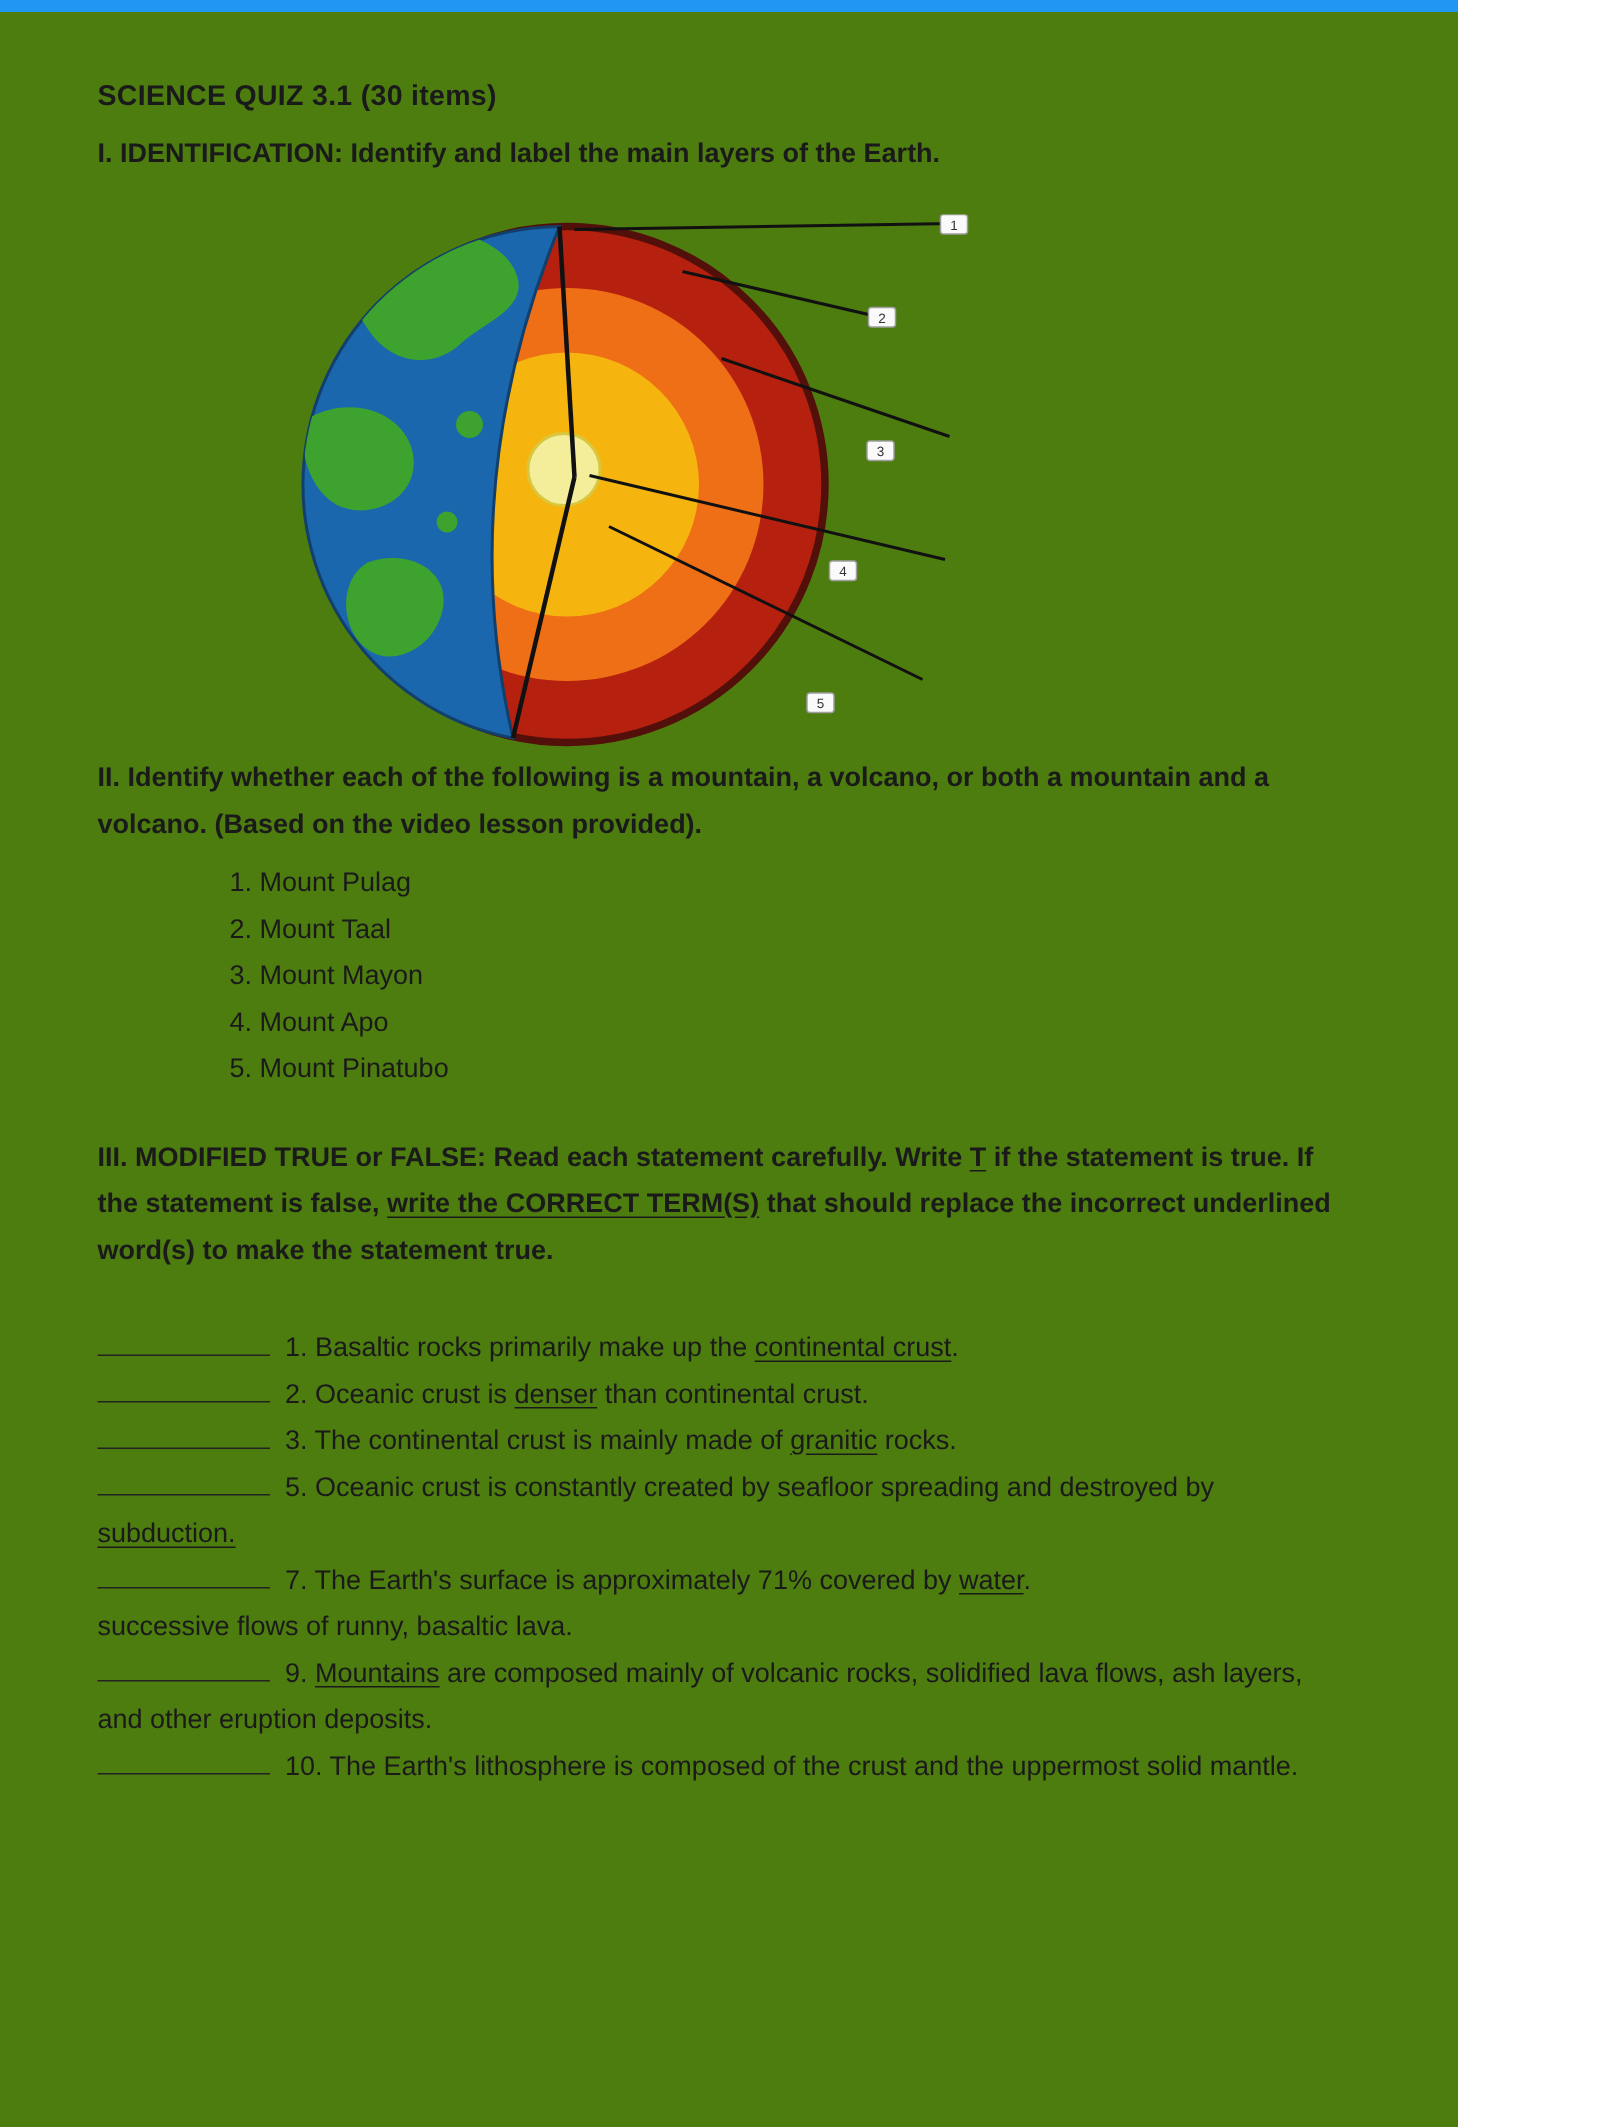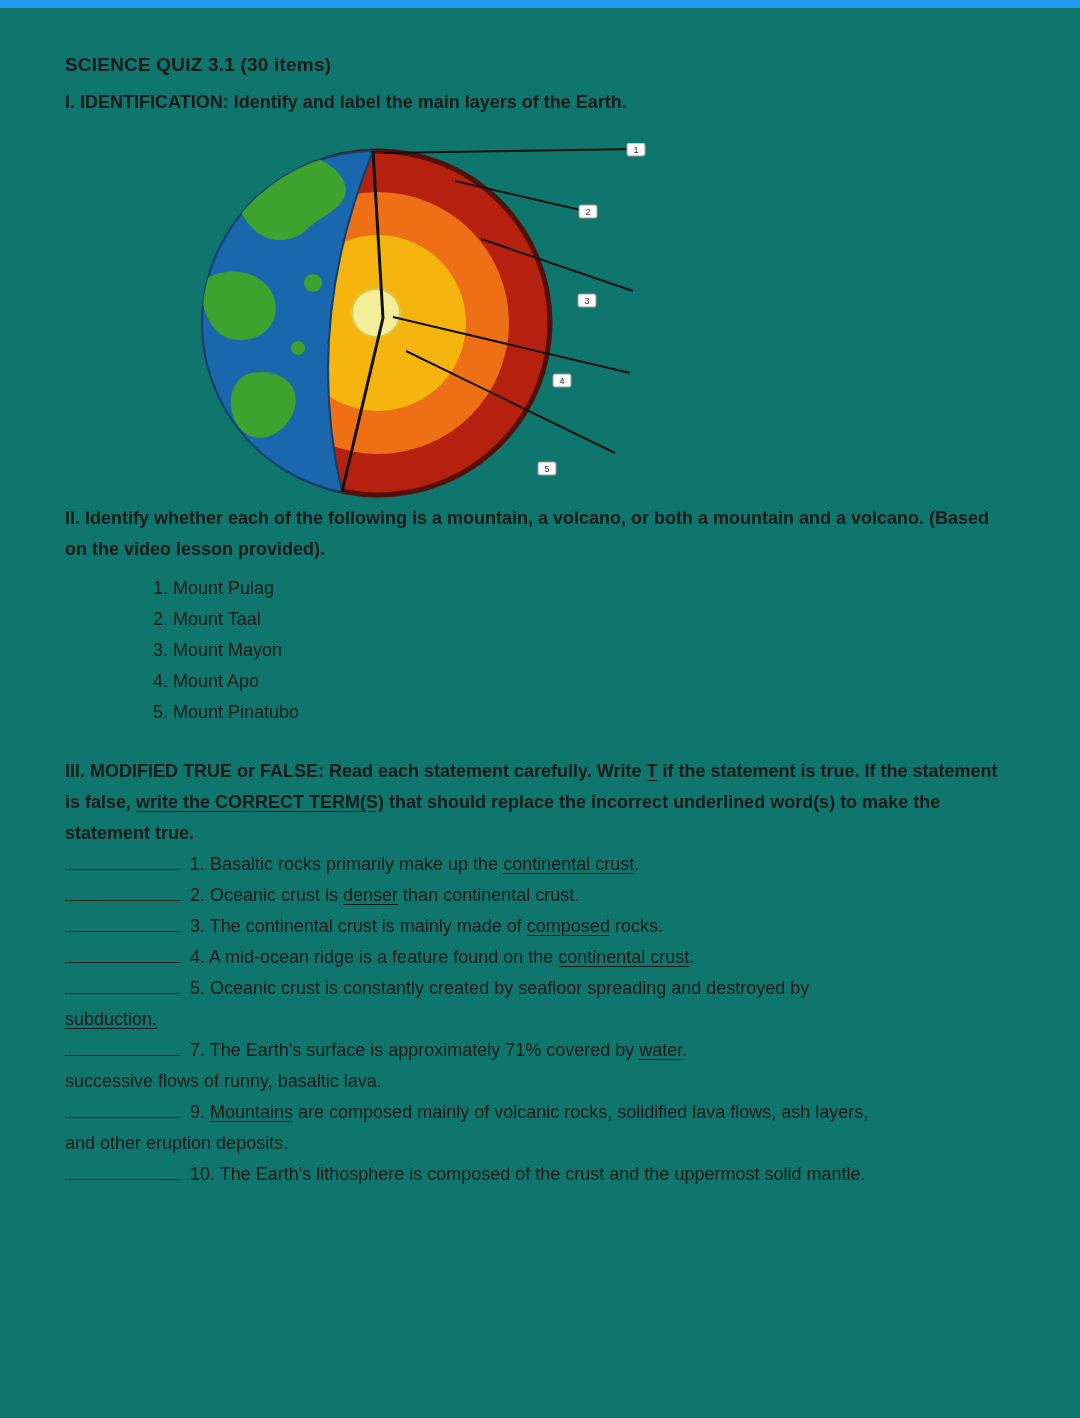--- a/index.html
+++ b/index.html
@@ -1,34 +1,34 @@
 <!DOCTYPE html>
 <html><head>
 <meta charset="utf-8">
 <style>
   * { margin:0; padding:0; box-sizing:border-box; }
   html,body { background:#ffffff; }
   body { font-family:"Liberation Sans", sans-serif; color:#1a1a1a; }
-  .page { width:1080px; min-height:1418px; background:#0f766e; position:relative; overflow:hidden; }
+  .page { width:972px; min-height:1418px; background:#4d7c0f; position:relative; overflow:hidden; }
   .topbar { height:8px; width:100%; }
   .content { padding:46px 65px 40px 65px; }
 
   .title { font-size:19px; font-weight:bold; letter-spacing:.2px; }
 
   .s1-heading { margin-top:16px; font-size:18px; font-weight:bold; }
 
   .diagram-wrap { margin:30px 0 0 128px; width:470px; height:360px; }
 
   .s2-heading { font-size:18px; font-weight:bold; line-height:31px; max-width:950px; }
   .s2-list { margin-top:8px; margin-left:88px; }
   .s2-item { font-size:18px; line-height:31px; }
 
   .s3-heading { margin-top:28px; font-size:18px; font-weight:bold; line-height:31px; max-width:950px; }
 
-  .questions { max-width:955px; }
+  .questions { margin-top:34px; max-width:955px; }
   .qline { font-size:18px; line-height:31px; }
   .blank { display:inline-block; width:115px; height:15px; border-bottom:1.6px solid #222; margin-right:5px; vertical-align:baseline; }
   .u { text-decoration:underline; text-underline-offset:3px; }
 </style>
 </head>
 <body>
 
 <div class="page">
   <div class="topbar" style="background:#2196f3;"></div>
   <div class="content">
@@ -111,24 +111,21 @@
     <div class="s3-heading"><span>III. MODIFIED TRUE or FALSE: Read each statement carefully. Write </span><span class="u">T</span><span> if the statement is true. If the statement is false, </span><span class="u">write the CORRECT TERM(S)</span><span> that should replace the incorrect underlined word(s) to make the statement true.</span></div>
 
     <div class="questions">
       <div>
           <div class="qline"><span class="blank"></span><span> 1. Basaltic rocks primarily make up the </span><span class="u">continental crust</span><span>.</span></div>
         </div>
       <div>
           <div class="qline"><span class="blank"></span><span> 2. Oceanic crust is </span><span class="u">denser</span><span> than continental crust.</span></div>
         </div>
       <div>
-          <div class="qline"><span class="blank"></span><span> 3. The continental crust is mainly made of </span><span class="u">composed</span><span> rocks.</span></div>
-        </div>
-      <div>
-          <div class="qline"><span class="blank"></span><span> 4. A mid-ocean ridge is a feature found on the </span><span class="u">continental crust</span><span>.</span></div>
+          <div class="qline"><span class="blank"></span><span> 3. The continental crust is mainly made of </span><span class="u">granitic</span><span> rocks.</span></div>
         </div>
       <div>
           <div class="qline"><span class="blank"></span><span> 5. Oceanic crust is constantly created by seafloor spreading and destroyed by</span></div>
           <div class="qline"><span class="u">subduction.</span></div>
         </div>
       <div>
           <div class="qline"><span class="blank"></span><span> 7. The Earth's surface is approximately 71% covered by </span><span class="u">water</span><span>.</span></div>
         </div>
       <div>
           <div class="qline"><span>successive flows of runny, basaltic lava.</span></div>

